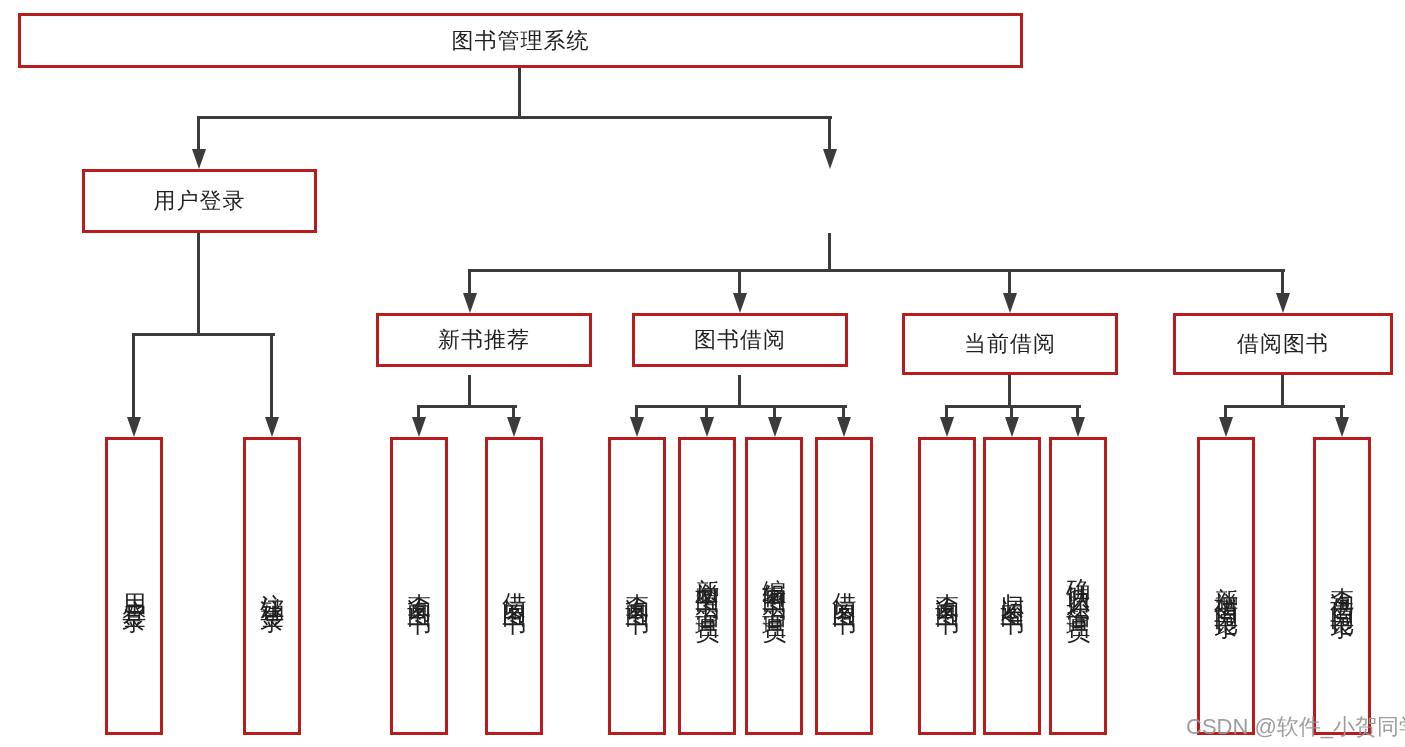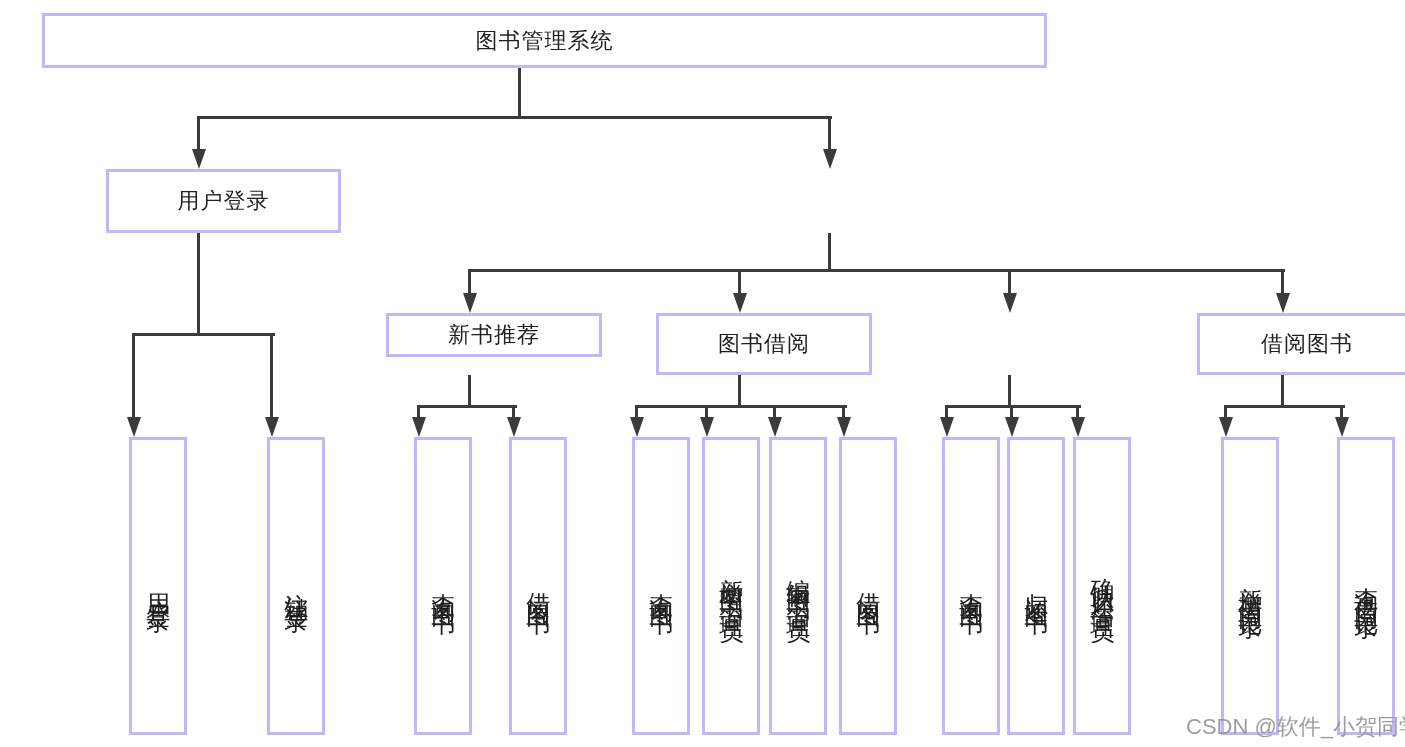--- a/index.html
+++ b/index.html
@@ -5,26 +5,25 @@
   html,body{margin:0;padding:0;background:#ffffff;}
   #canvas{
     position:relative;
     width:1405px;height:747px;
     background:#ffffff;
     font-family:"Liberation Sans","DejaVu Sans",sans-serif;
     overflow:hidden;
   }
   .box{
     position:absolute;
-    border:3px solid #c4b5fd;
+    border:3px solid #b91c1c;
     background:#ffffff;
     box-sizing:border-box;
     display:flex;align-items:center;justify-content:center;
     color:#1f1f1f;
-    margin-left:24px;
   }
   .hbox .lbl{font-size:22px;letter-spacing:1px;white-space:nowrap;}
   .vbox{width:58px;height:298px;top:437px;}
   .vlbl{
     writing-mode:vertical-rl;
     text-orientation:mixed;
     font-size:24px;
     line-height:1.1;
     letter-spacing:6px;
     color:#1f1f1f;
@@ -54,28 +53,31 @@
 
   <div class="box hbox" style="left:18px;top:13px;width:1005px;height:55px">
     <span class="lbl">图书管理系统</span>
   </div>
 
   <div class="box hbox" style="left:82px;top:169px;width:235px;height:64px">
     <span class="lbl">用户登录</span>
   </div>
 
 
-  <div class="box hbox" style="left:362px;top:313px;width:216px;height:44px">
+  <div class="box hbox" style="left:376px;top:313px;width:216px;height:54px">
     <span class="lbl">新书推荐</span>
   </div>
 
-  <div class="box hbox" style="left:632px;top:313px;width:216px;height:62px">
+  <div class="box hbox" style="left:632px;top:313px;width:216px;height:54px">
     <span class="lbl">图书借阅</span>
   </div>
 
+  <div class="box hbox" style="left:902px;top:313px;width:216px;height:62px">
+    <span class="lbl">当前借阅</span>
+  </div>
 
   <div class="box hbox" style="left:1173px;top:313px;width:220px;height:62px">
     <span class="lbl">借阅图书</span>
   </div>
 
   <div class="box vbox" style="left:105px">
     <span class="vlbl">用户登录</span>
   </div>
   <div class="box vbox" style="left:243px">
     <span class="vlbl">注销登录</span>

